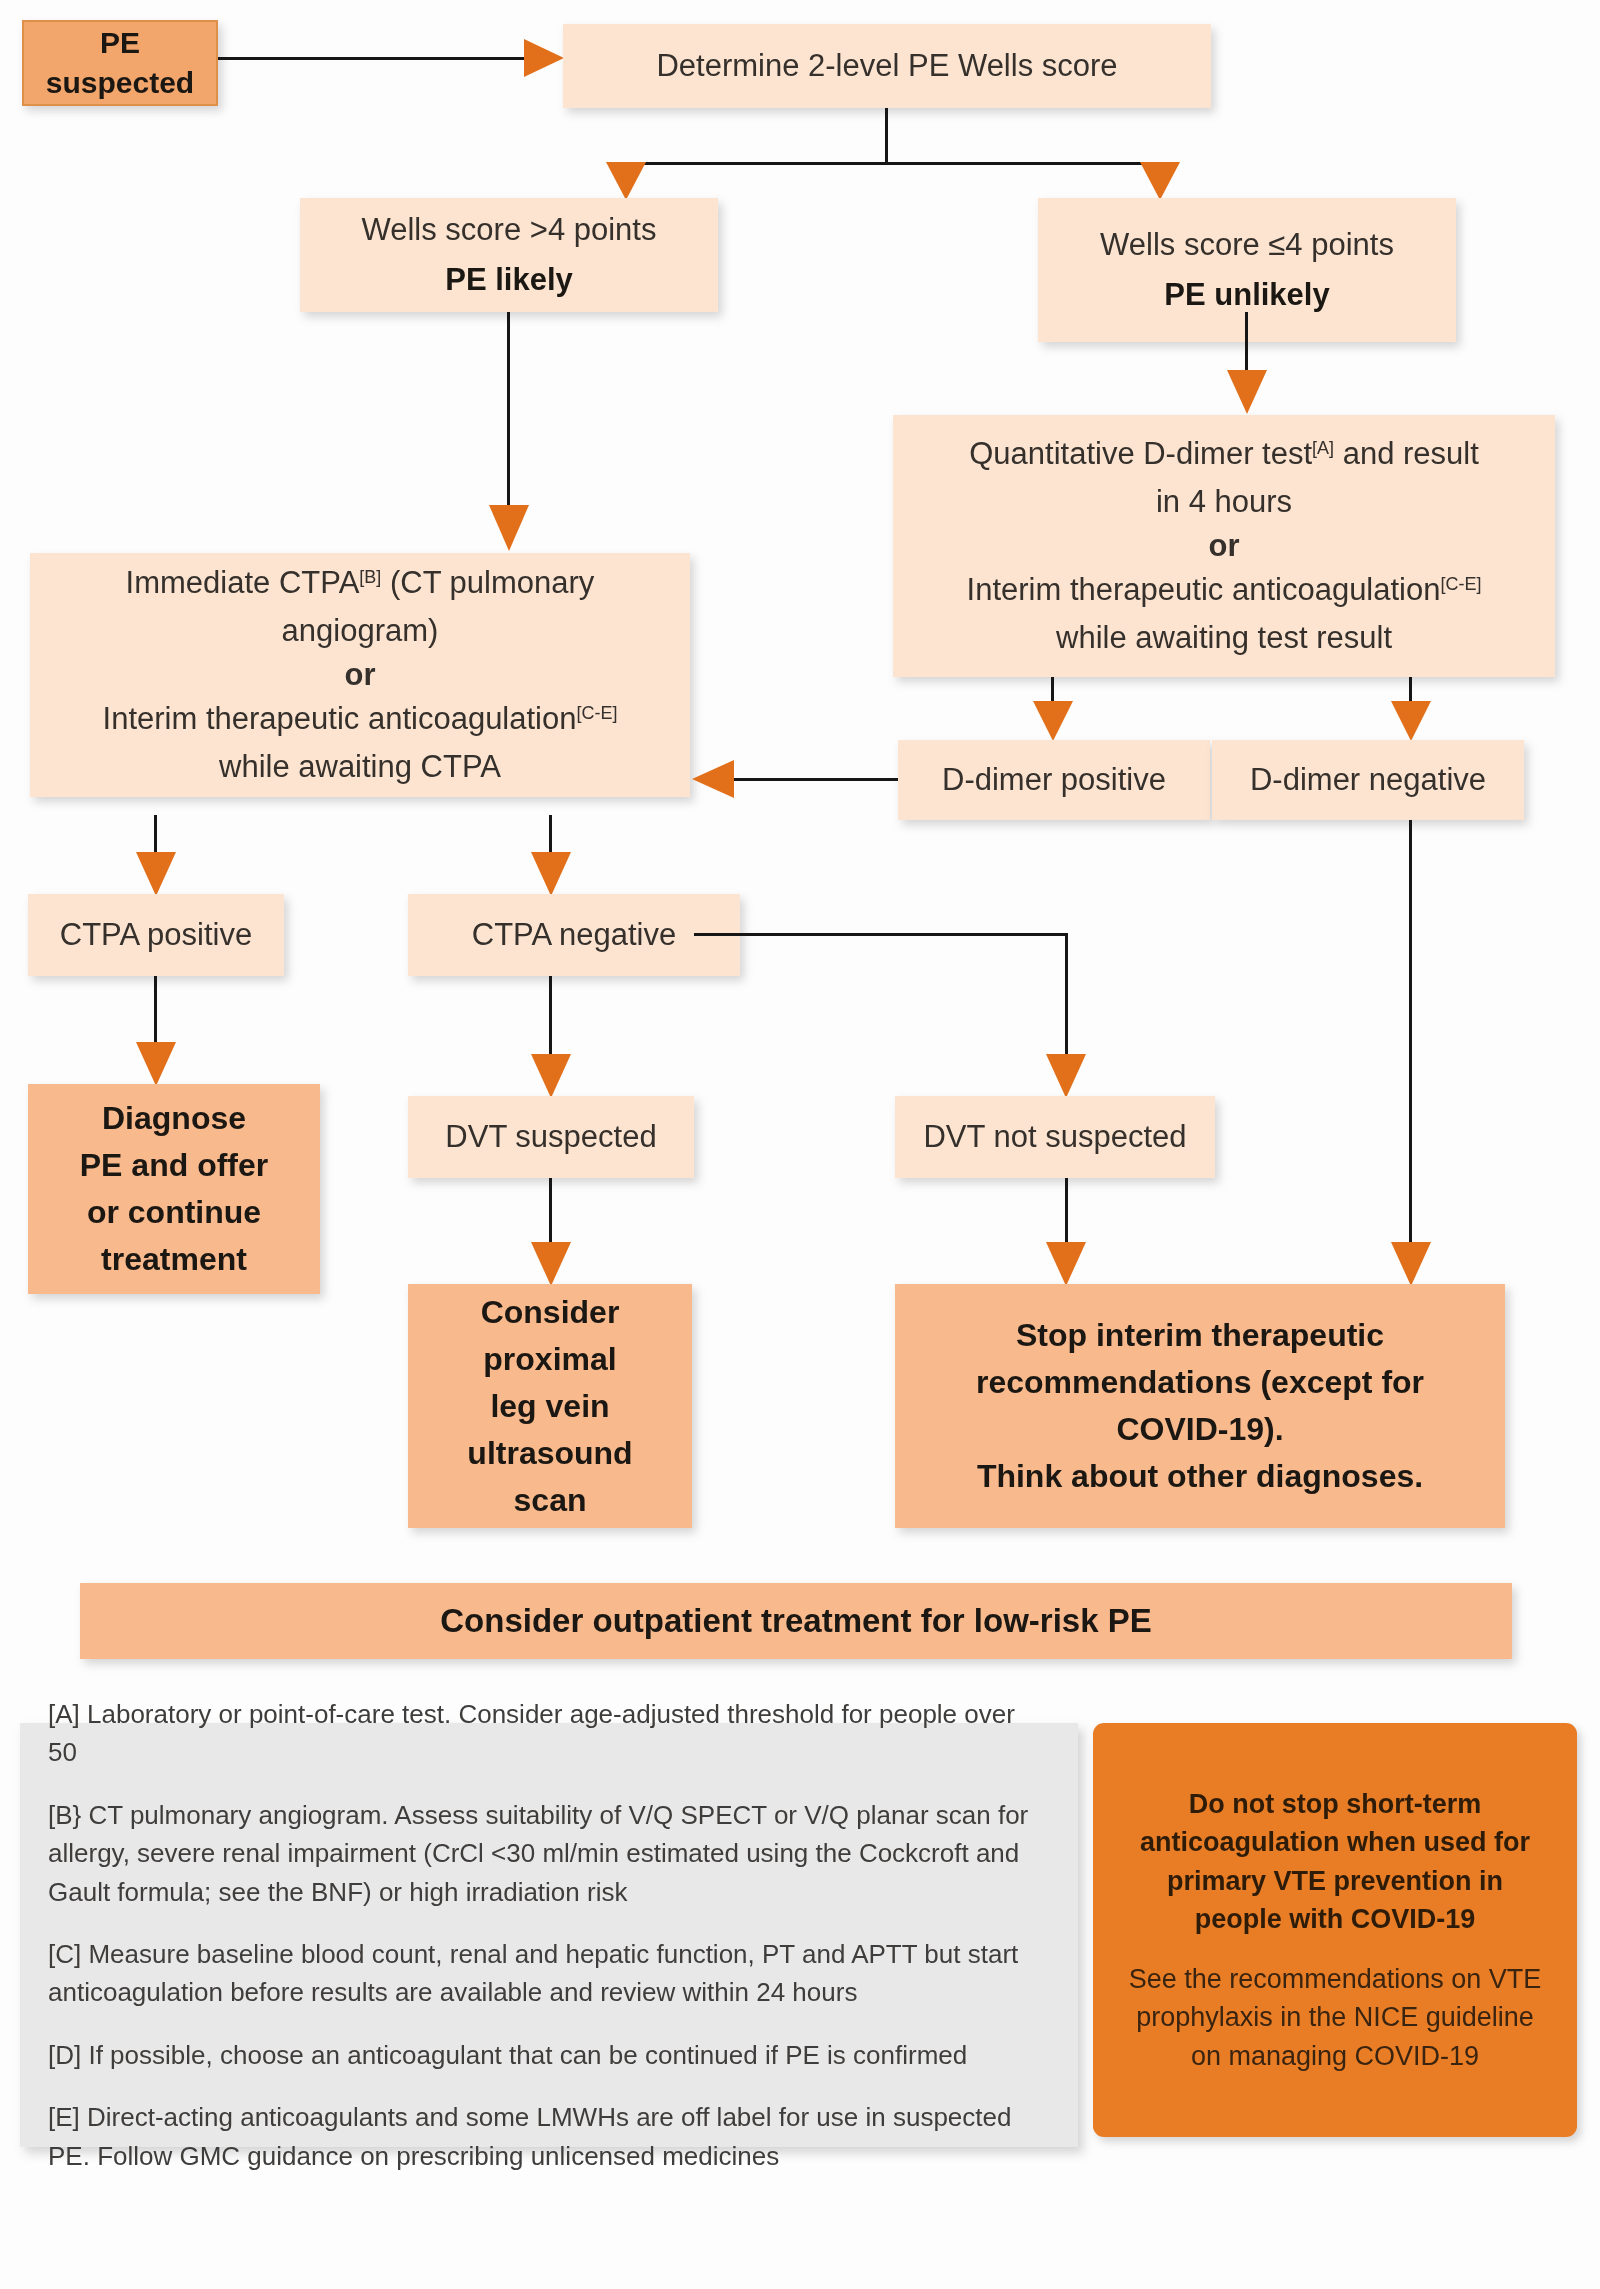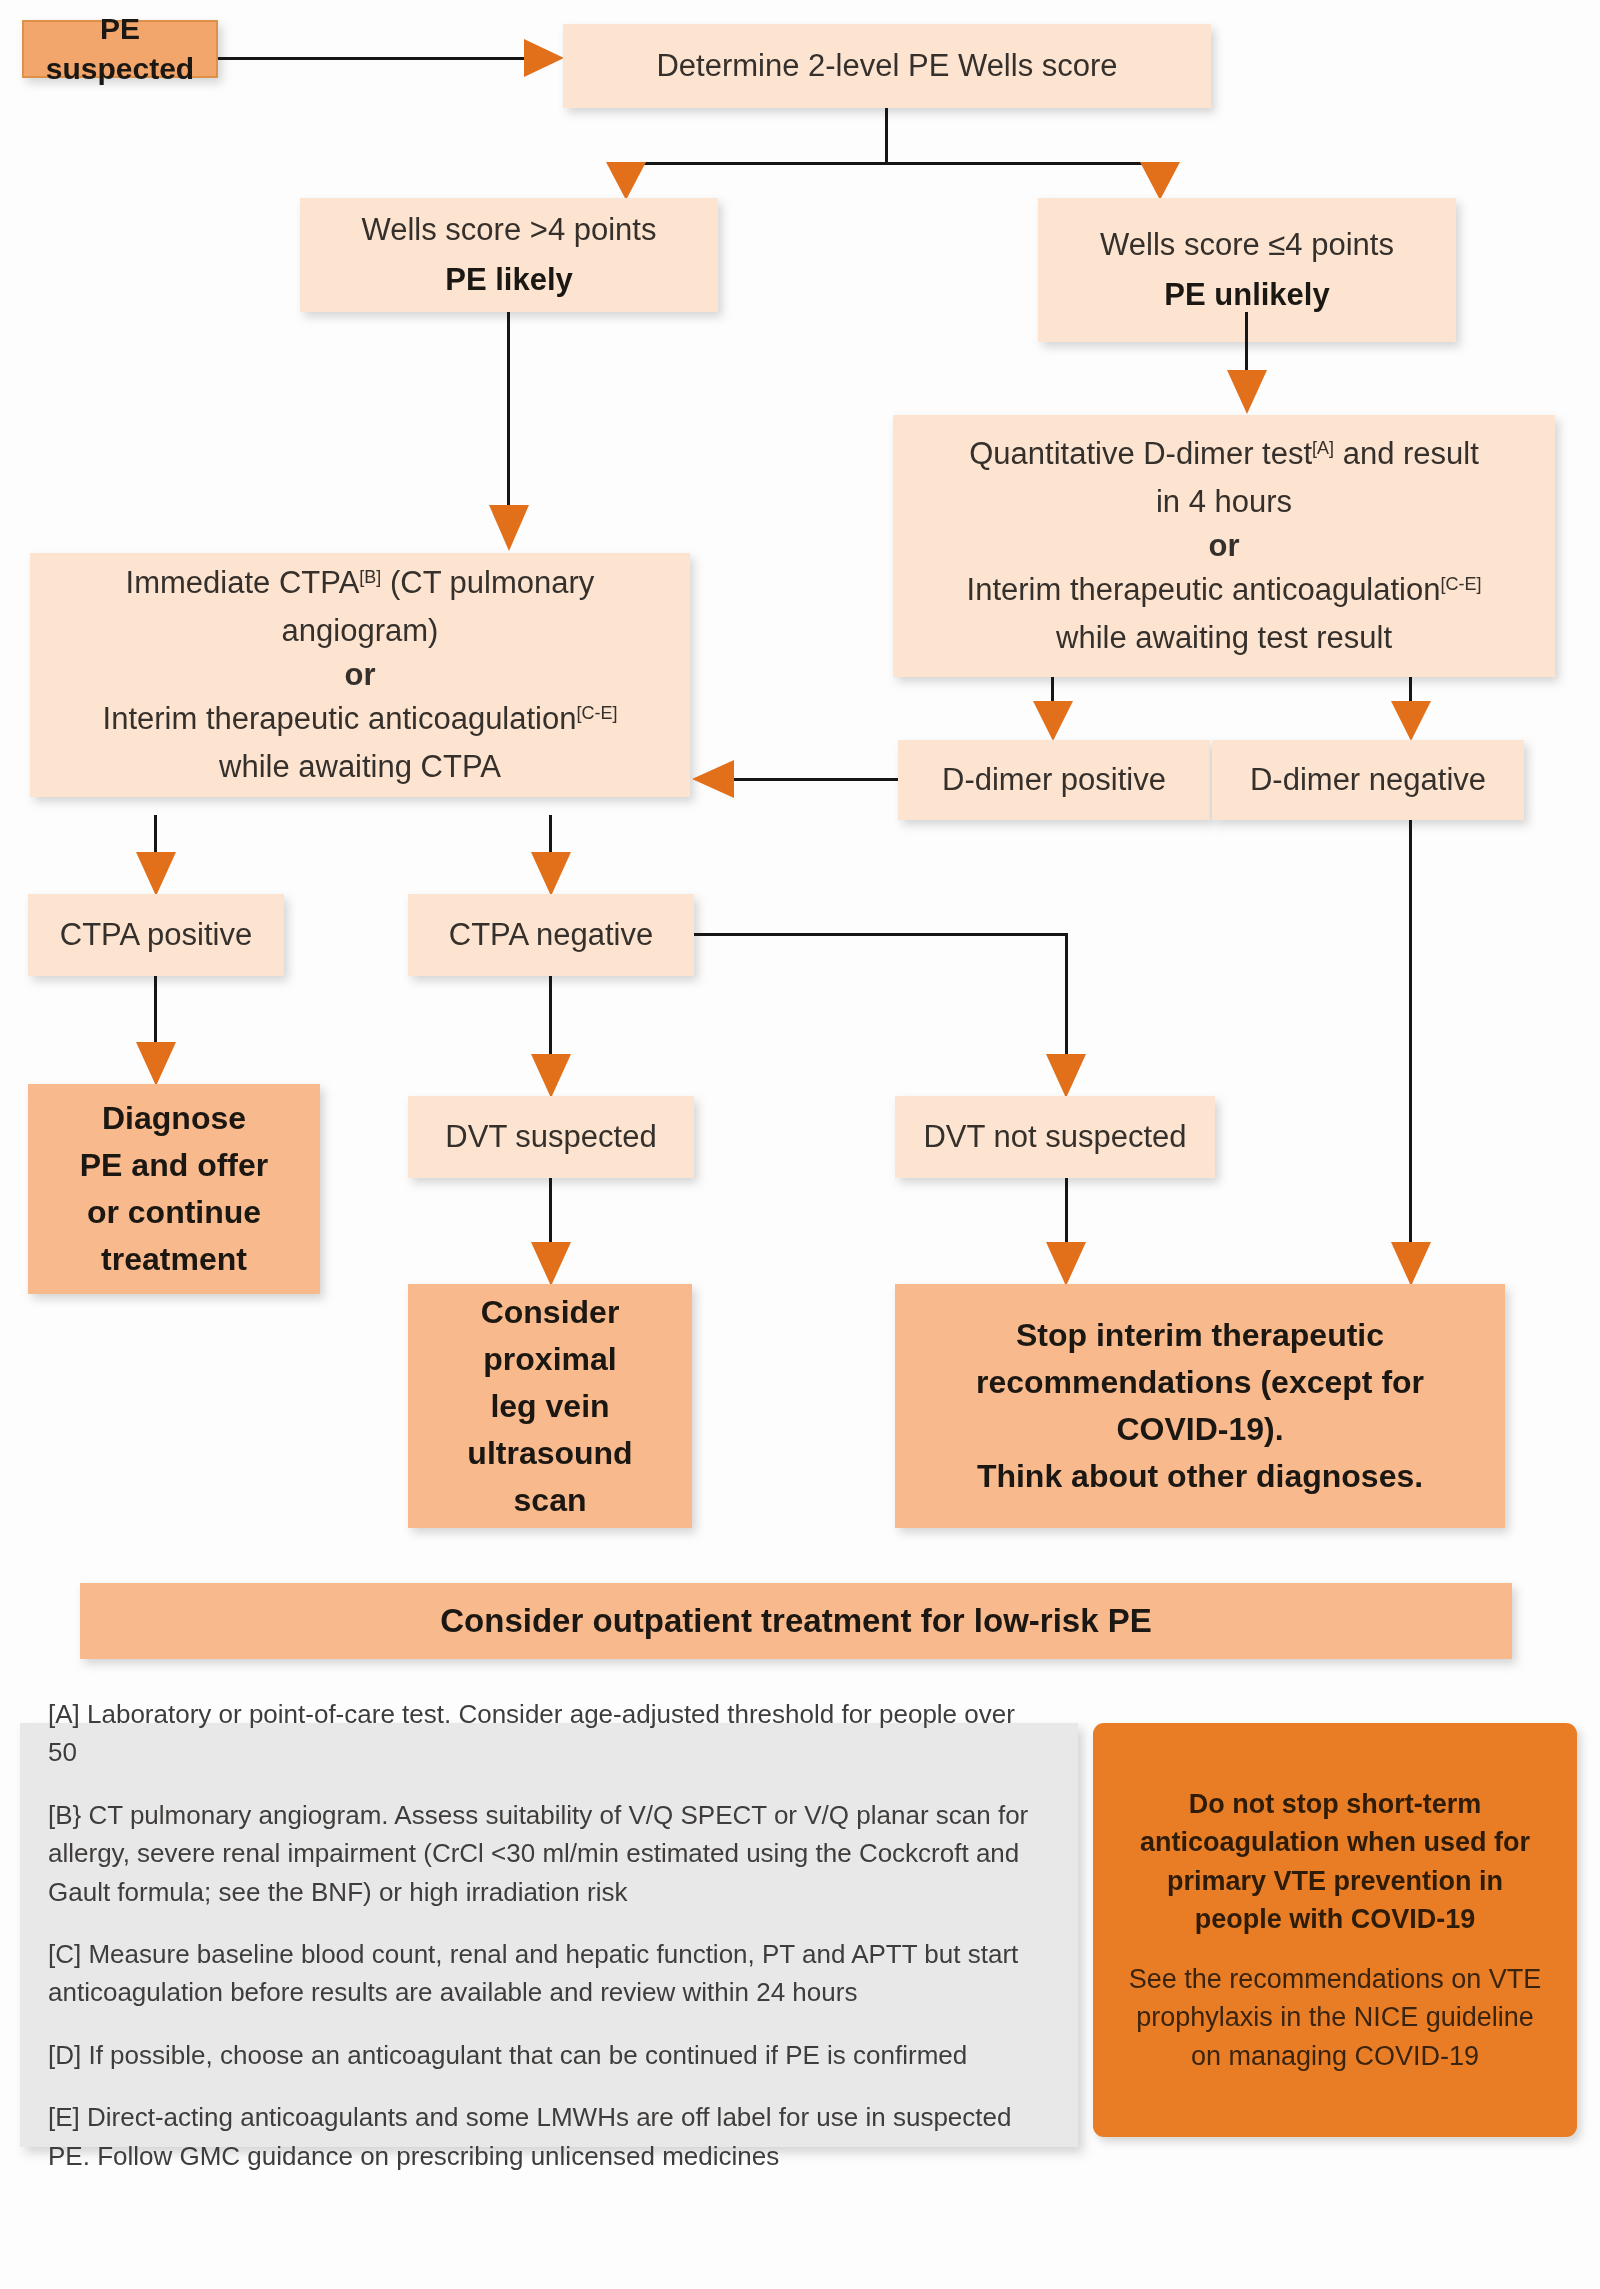--- a/index.html
+++ b/index.html
@@ -36,21 +36,21 @@
   .covid{padding:30px 28px;}
   .covid .head{font-size:27px;line-height:1.42;font-weight:bold;color:#2e1c08;margin-bottom:22px;}
   .covid .body{font-size:27px;line-height:1.42;color:#3a2410;}
   .banner-text{font-size:33px;font-weight:bold;color:#1b1713;}
 </style>
 </head>
 <body>
 
 <div class="canvas">
 
-  <div class="box mid" style="left:22px;top:20px;width:196px;height:58px;background:#f3a66b;border:2px solid #de8f48;">
+  <div class="box mid" style="left:22px;top:20px;width:196px;height:86px;background:#f3a66b;border:2px solid #de8f48;">
     <div class="t b" style="font-size:30px;">PE suspected</div>
   </div>
 
   <div class="line-h" style="left:218px;top:57px;width:308px;height:3px;"></div>
   <div class="arr-right" style="left:524px;top:39px;"></div>
 
   <div class="box peach" style="left:563px;top:24px;width:648px;height:84px;">
     <div class="t">Determine 2-level PE Wells score</div>
   </div>
 
@@ -118,21 +118,21 @@
   <div class="arr-down" style="left:1391px;top:1242px;"></div>
 
   <div class="line-v" style="left:154px;top:815px;width:3px;height:40px;"></div>
   <div class="arr-down" style="left:136px;top:852px;"></div>
   <div class="line-v" style="left:549px;top:815px;width:3px;height:40px;"></div>
   <div class="arr-down" style="left:531px;top:852px;"></div>
 
   <div class="box peach" style="left:28px;top:894px;width:256px;height:82px;">
     <div class="t">CTPA positive</div>
   </div>
-  <div class="box peach" style="left:408px;top:894px;width:286px;height:82px;">
+  <div class="box peach" style="left:408px;top:894px;width:332px;height:82px;">
     <div class="t">CTPA negative</div>
   </div>
 
   <div class="line-v" style="left:154px;top:976px;width:3px;height:68px;"></div>
   <div class="arr-down" style="left:136px;top:1042px;"></div>
   <div class="box mid" style="left:28px;top:1084px;width:292px;height:210px;">
     <div class="res-line">Diagnose</div>
     <div class="res-line">PE and offer</div>
     <div class="res-line">or continue</div>
     <div class="res-line">treatment</div>

